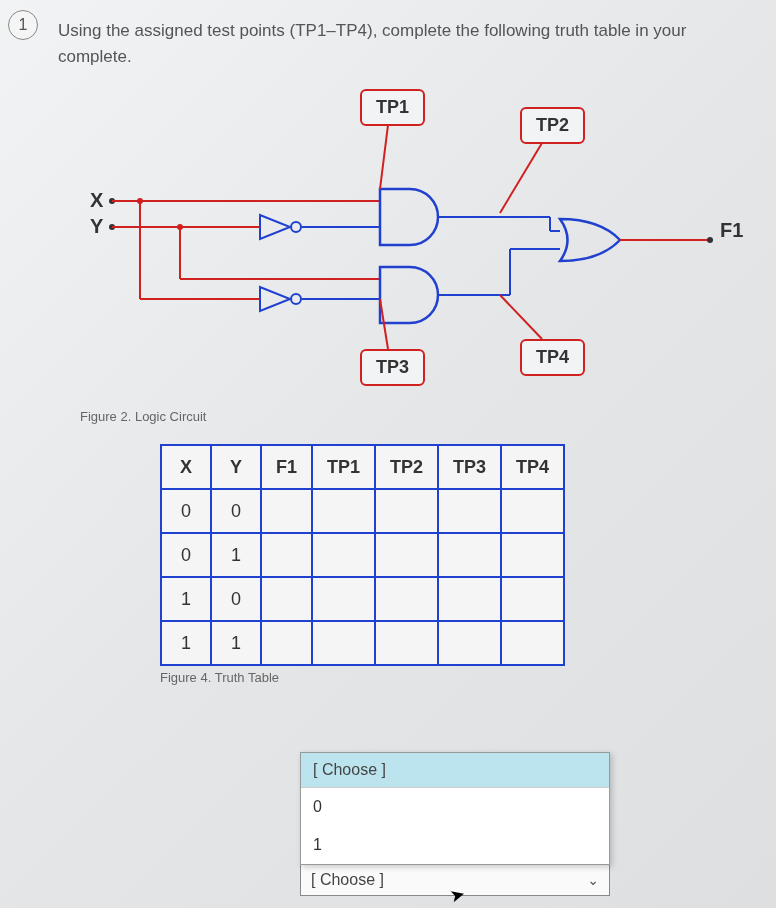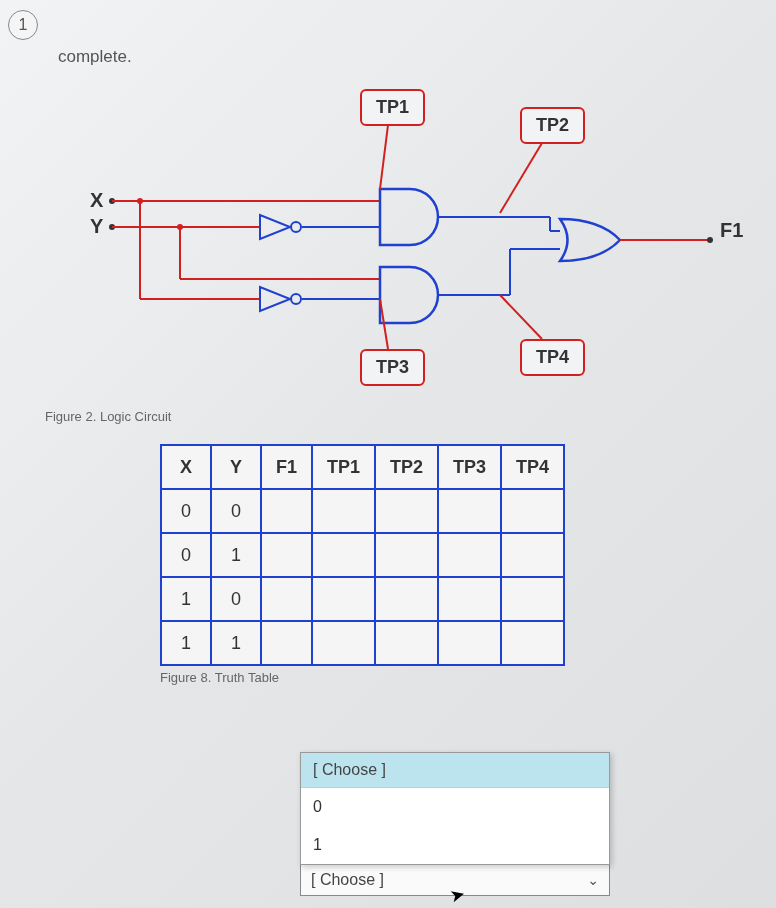--- a/index.html
+++ b/index.html
@@ -66,21 +66,21 @@
   }
   .output-label {
     position: absolute;
     font-size: 20px;
     font-weight: bold;
     color: #333;
   }
   .figcap {
     font-size: 13px;
     color: #666;
-    margin-left: 35px;
+    margin-left: 70px;
     margin-top: 10px;
   }
   .truth-table {
     border-collapse: collapse;
     margin: 20px 0 0 150px;
     background: #f5f5f6;
   }
   .truth-table th, .truth-table td {
     border: 2px solid #2040d0;
     padding: 10px 14px;
@@ -156,21 +156,21 @@
     color: #000;
     transform: rotate(-15deg);
   }
 </style>
 </head>
 <body>
 
 <div class="page">
   <div class="qnum">1</div>
   <div class="prompt">
-    <br>
+    <span>Using the assigned test points (TP1–TP4), complete the following truth table in your</span><br>
     <span>complete.</span>
   </div>
 
   <div class="diagram">
 
     <div class="tp-label" style="left:280px; top:0px;">TP1</div>
     <div class="tp-label" style="left:440px; top:18px;">TP2</div>
     <div class="tp-label" style="left:280px; top:260px;">TP3</div>
     <div class="tp-label" style="left:440px; top:250px;">TP4</div>
 
@@ -268,21 +268,21 @@
       <td>1</td>
       <td></td>
       <td></td>
       <td></td>
       <td></td>
       <td></td>
     </tr>
   </tbody>
     </table>
 
-  <div class="figcap2">Figure 8. Truth Table</div>
+  <div class="figcap2">Figure 4. Truth Table</div>
 
   <div class="dropdown">
     <div class="dropdown-head">[ Choose ]</div>
     <div class="dropdown-item">0</div>
     <div class="dropdown-item">1</div>
   </div>
 
   <div class="row-label">Row1 F1</div>
 
   <div class="select-box">

